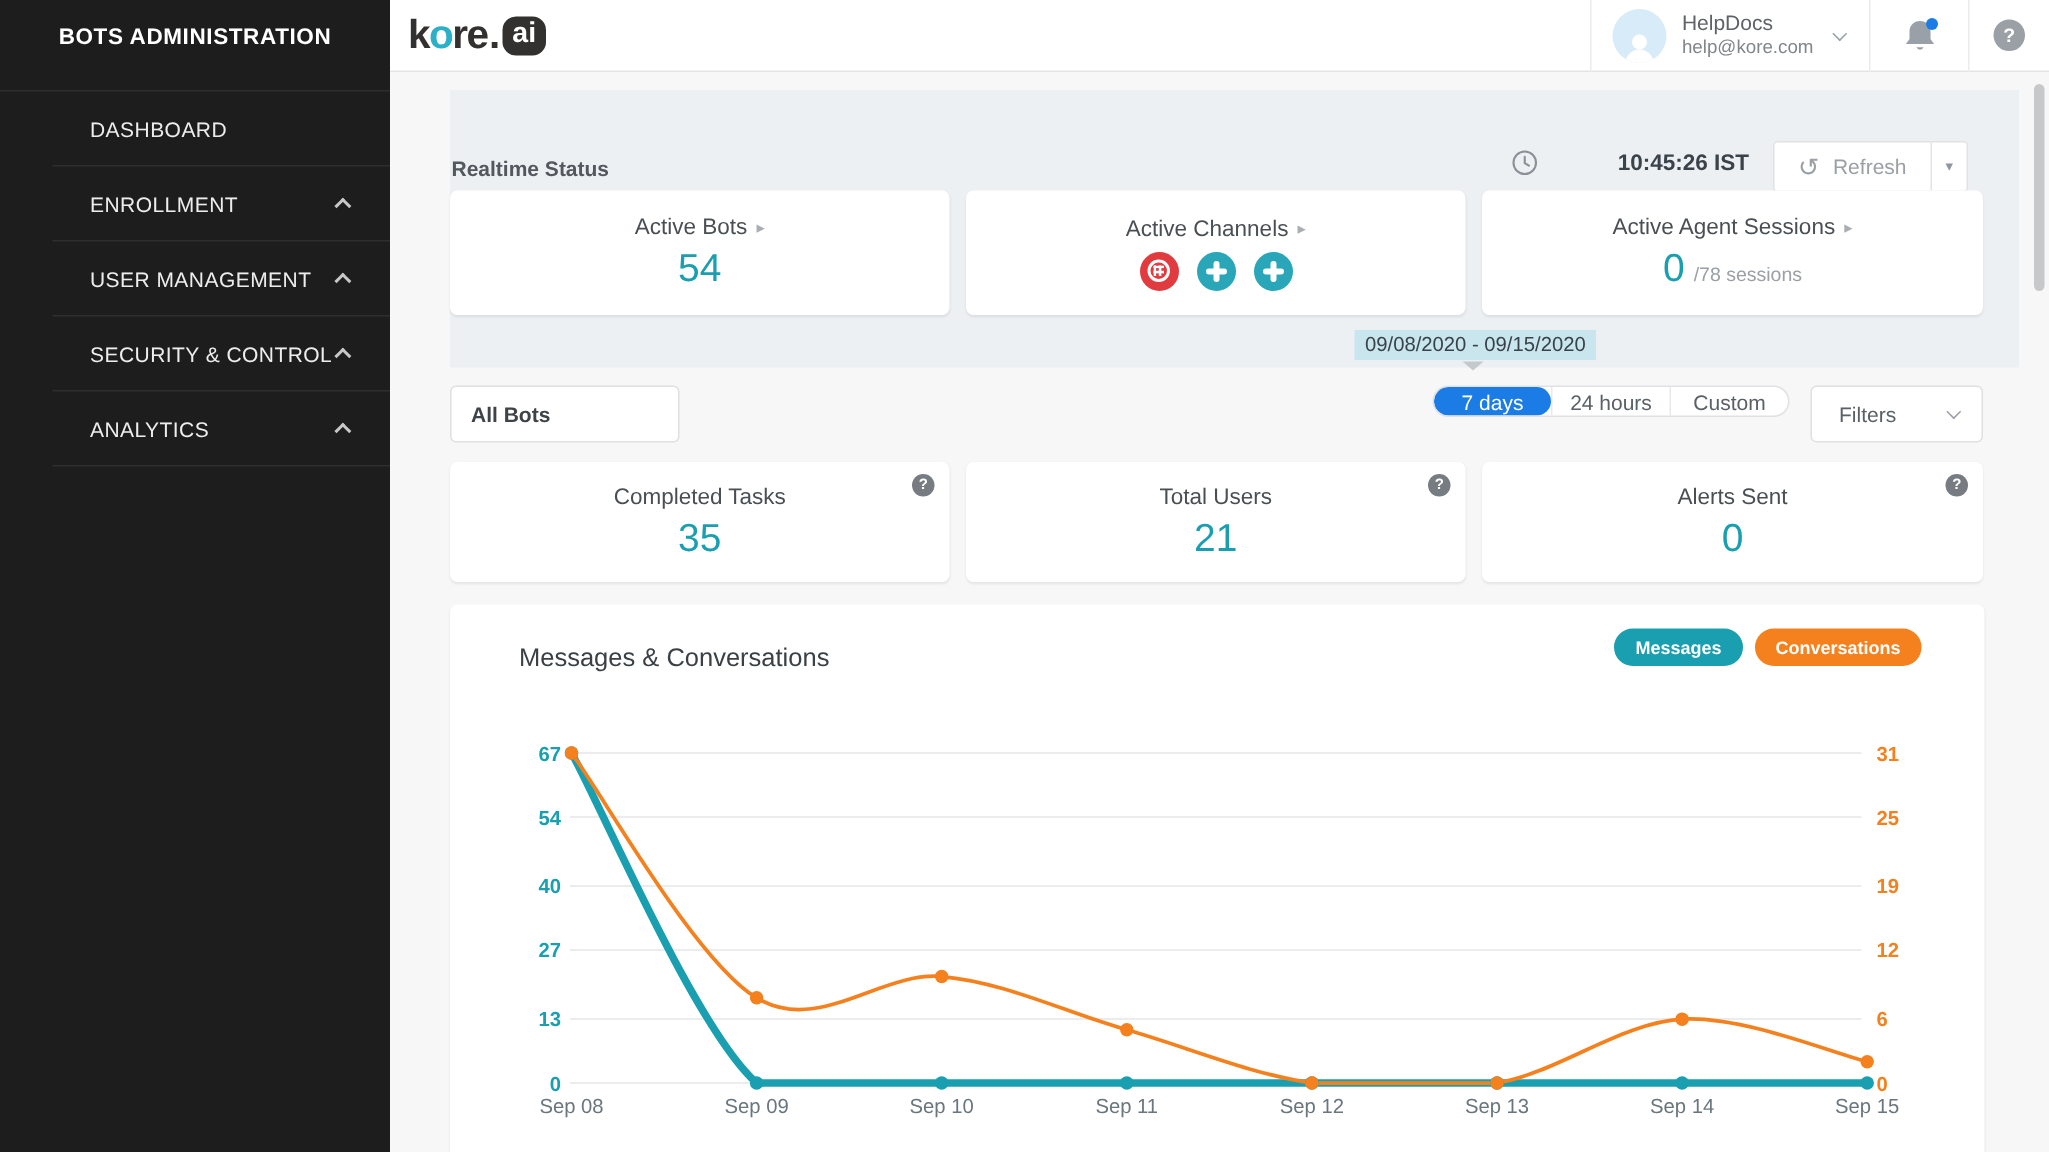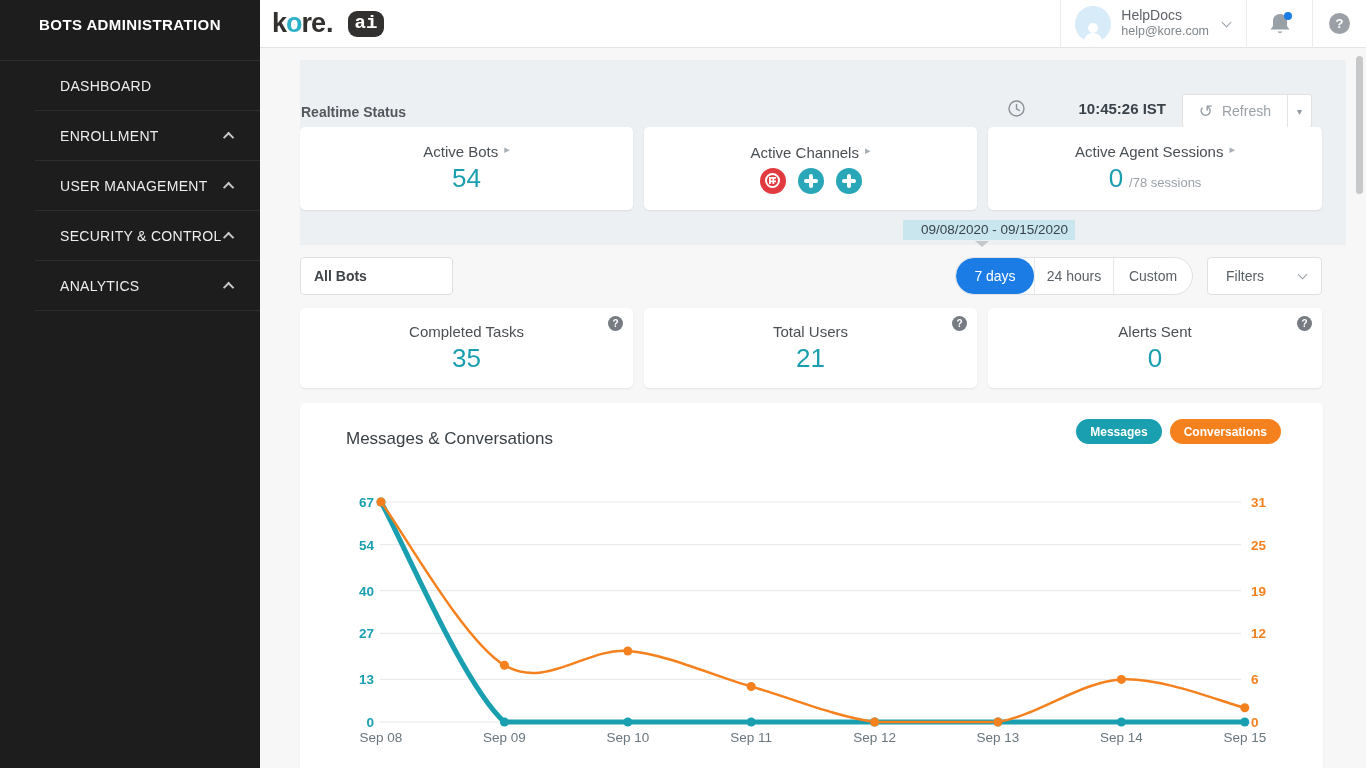--- a/index.html
+++ b/index.html
@@ -17,21 +17,21 @@
   .chev-up { width:8px; height:8px; border-top:2px solid #c8c8c8; border-left:2px solid #c8c8c8;
              transform:rotate(45deg) translateY(2px); }
 
   
   .topbar { position:absolute; left:260px; top:0; width:1106px; height:48px; background:#fff;
             border-bottom:1px solid #e4e4e4; display:flex; align-items:center; }
   .logo { margin-left:12px; font-size:27px; font-weight:bold; color:#33312f; display:flex; align-items:center; letter-spacing:-1px; }
   .logo .o { color:#2cb0c7; }
   .logo .dot { margin:0 1px 0 1px; }
   .logo-badge { background:#33312f; color:#fff; font-size:19px; font-weight:bold; letter-spacing:0;
-                border-radius:9px; padding:1px 7px 3px 7px; margin-left:14px;font-family:Liberation Mono, monospace; }
+                border-radius:9px; padding:1px 7px 3px 7px; margin-left:1px; }
   .tb-right { margin-left:auto; display:flex; align-items:stretch; height:48px; }
   .tb-user { display:flex; align-items:center; padding:0 16px 0 14px; cursor:pointer;justify-content:space-between; }
   .avatar { width:36px; height:36px; border-radius:50%; background:#d8ebf9; display:flex; align-items:flex-end; justify-content:center; overflow:hidden; }
   .tb-usertext { margin-left:10px; line-height:1.25; }
   .tb-name { font-size:14px; color:#5f6368; }
   .tb-email { font-size:12.5px; color:#80868b; }
   .chev-dn { width:7px; height:7px; border-right:1.5px solid #9aa0a6; border-bottom:1.5px solid #9aa0a6;
              transform:rotate(45deg); margin-left:14px; margin-top:-3px; }
   .tb-div { width:1px; background:#ececec; height:48px; }
   .tb-bell { width:65px; display:flex; align-items:center; justify-content:center; position:relative; cursor:pointer; }
@@ -51,48 +51,48 @@
                    border:1px solid #e2e2e2; border-radius:3px; }
   .refresh-btn { display:flex; align-items:center; padding:0 16px; color:#9aa0a6; font-size:14px; cursor:pointer; }
   .refresh-glyph { font-size:17px; margin-right:9px; color:#9aa0a6; }
   .refresh-caret { width:24px; display:flex; align-items:center; justify-content:center; border-left:1px solid #e4e4e4;
                    color:#9097a0; font-size:10px; cursor:pointer; }
 
   .cards-row { position:absolute; left:0; top:67px; display:flex; gap:11px; width:1046px; }
   .card { background:#fff; border-radius:5px; box-shadow:0 1px 2px rgba(0,0,0,.08); height:83px;
           display:flex; flex-direction:column; align-items:center; justify-content:center; position:relative; }
   .card.w1 { width:333px; } .card.w2 { width:333px; } .card.w3 { width:334px; }
-  .card-title { font-size:15px; color:#4a4f54; display:flex; align-items:flex-start; gap:6px; }
+  .card-title { font-size:15px; color:#4a4f54; display:flex; align-items:center; gap:6px; }
   .card-arrow { color:#a8aeb3; font-size:11px; }
   .card-value { font-size:26px; color:#1a9fb0; margin-top:3px; }
   .card-suffix { font-size:13px; color:#9aa0a6; margin-left:6px; }
   .value-line { display:flex; align-items:baseline; }
   .ch-icons { display:flex; gap:12px; margin-top:7px; }
   .ch-icon { width:26px; height:26px; border-radius:50%; display:flex; align-items:center; justify-content:center; }
   .ch-icon.red { background:#e13b3f; }
   .ch-icon.teal { background:#29a7b8; }
   .tw-ring { width:15px; height:15px; border:2px solid #fff; border-radius:50%; display:flex; align-items:center; justify-content:center; }
   .tw-grid { width:7px; height:7px;
              background-image:linear-gradient(#fff 1.5px, transparent 1.5px), linear-gradient(90deg,#fff 1.5px, transparent 1.5px);
              background-size:3.5px 3.5px; }
   .plus { position:relative; width:14px; height:14px; }
   .plus::before, .plus::after { content:""; position:absolute; background:#fff; border-radius:2.5px; }
   .plus::before { left:5px; top:0; width:4.5px; height:14px; }
   .plus::after  { left:0; top:5px; width:14px; height:4.5px; }
 
   .date-chip { position:absolute; left:643px; top:172px; background:#c9e6ef; color:#39424a;
-               font-size:13.5px; padding:2px 7px 3px 18px; }
+               font-size:13.5px; padding:2px 7px 3px 7px; }
   .date-caret { position:absolute; left:715px; top:193px; width:0; height:0;
                 border-left:7px solid transparent; border-right:7px solid transparent; border-top:6px solid #c3c9cd; }
 
   .allbots { position:absolute; left:40px; top:209px; width:153px; height:38px; background:#fff;
              border:1px solid #e0e0e0; border-radius:4px; display:flex; align-items:center;
              padding-left:13px; font-size:14px; font-weight:bold; color:#3e4347; cursor:pointer; }
 
-  .seg { position:absolute; left:695px; top:209px; height:38px; display:flex; background:#fff;
+  .seg { position:absolute; left:695px; top:209px; height:21px; display:flex; background:#fff;
          border:1px solid #dfe1e5; border-radius:19px; overflow:hidden; }
   .seg-btn { width:79px; display:flex; align-items:center; justify-content:center; font-size:14px;
              color:#5a6166; cursor:pointer; border-left:1px solid #e7e9eb; }
   .seg-btn:first-child { border-left:none; }
   .seg-btn.active { background:#1b7ce5; color:#fff; border-radius:19px; border-left:none; width:78px; }
 
   .filters-btn { position:absolute; left:947px; top:209px; width:115px; height:38px; background:#fff;
                  border:1px solid #e0e0e0; border-radius:4px; display:flex; align-items:center;
                  justify-content:space-between; padding:0 15px 0 18px; font-size:14px; color:#5a6166; cursor:pointer; }
 

